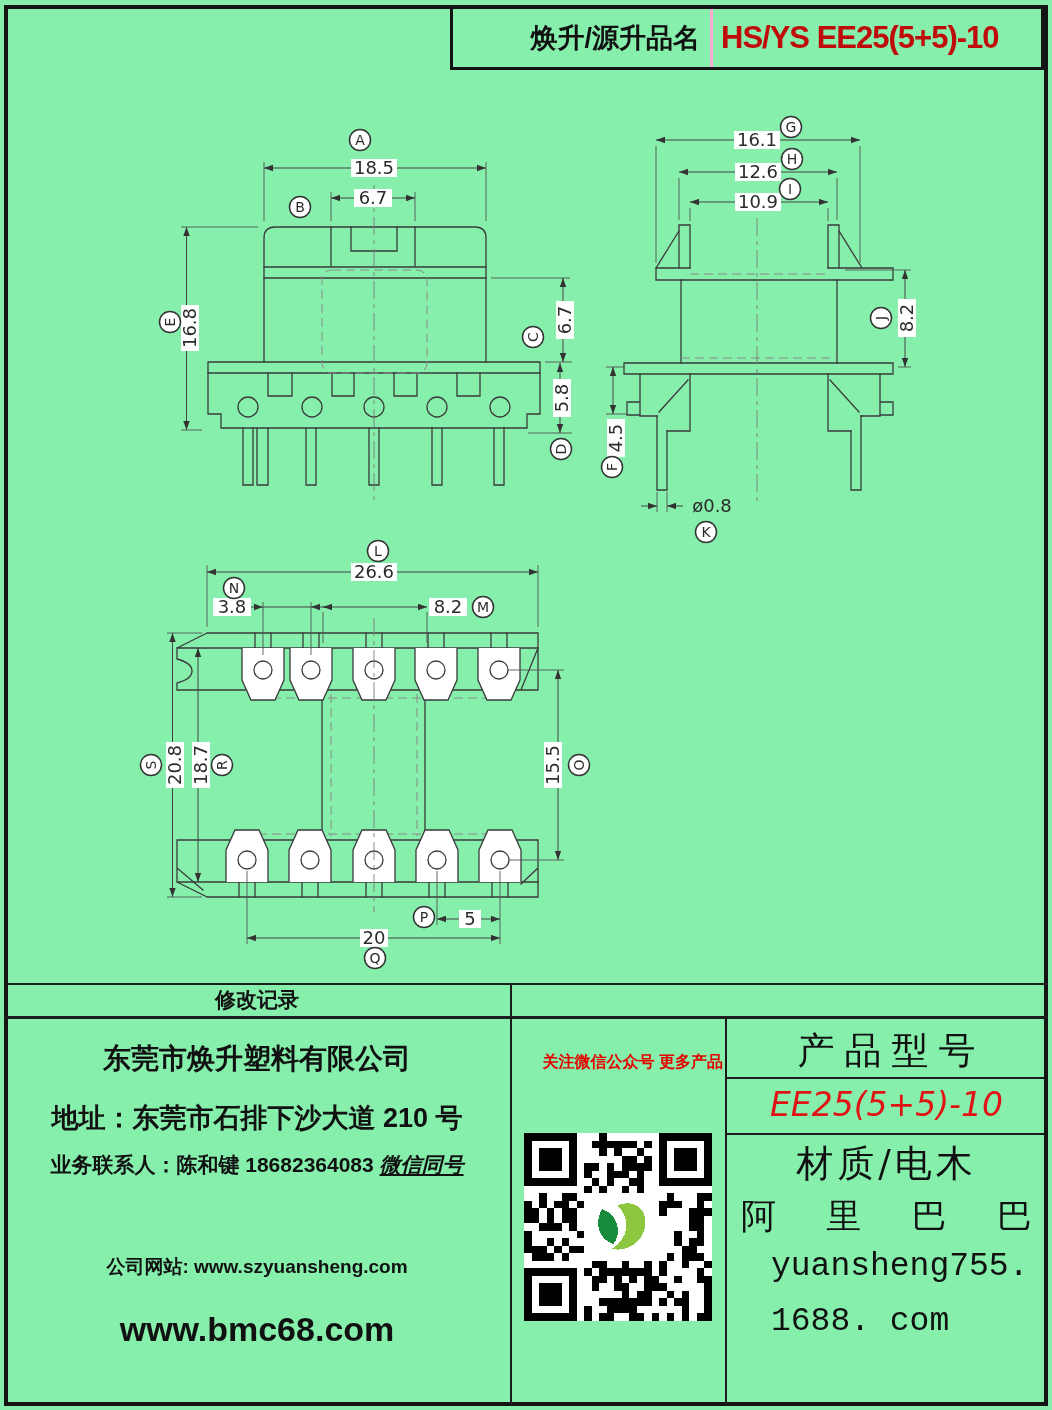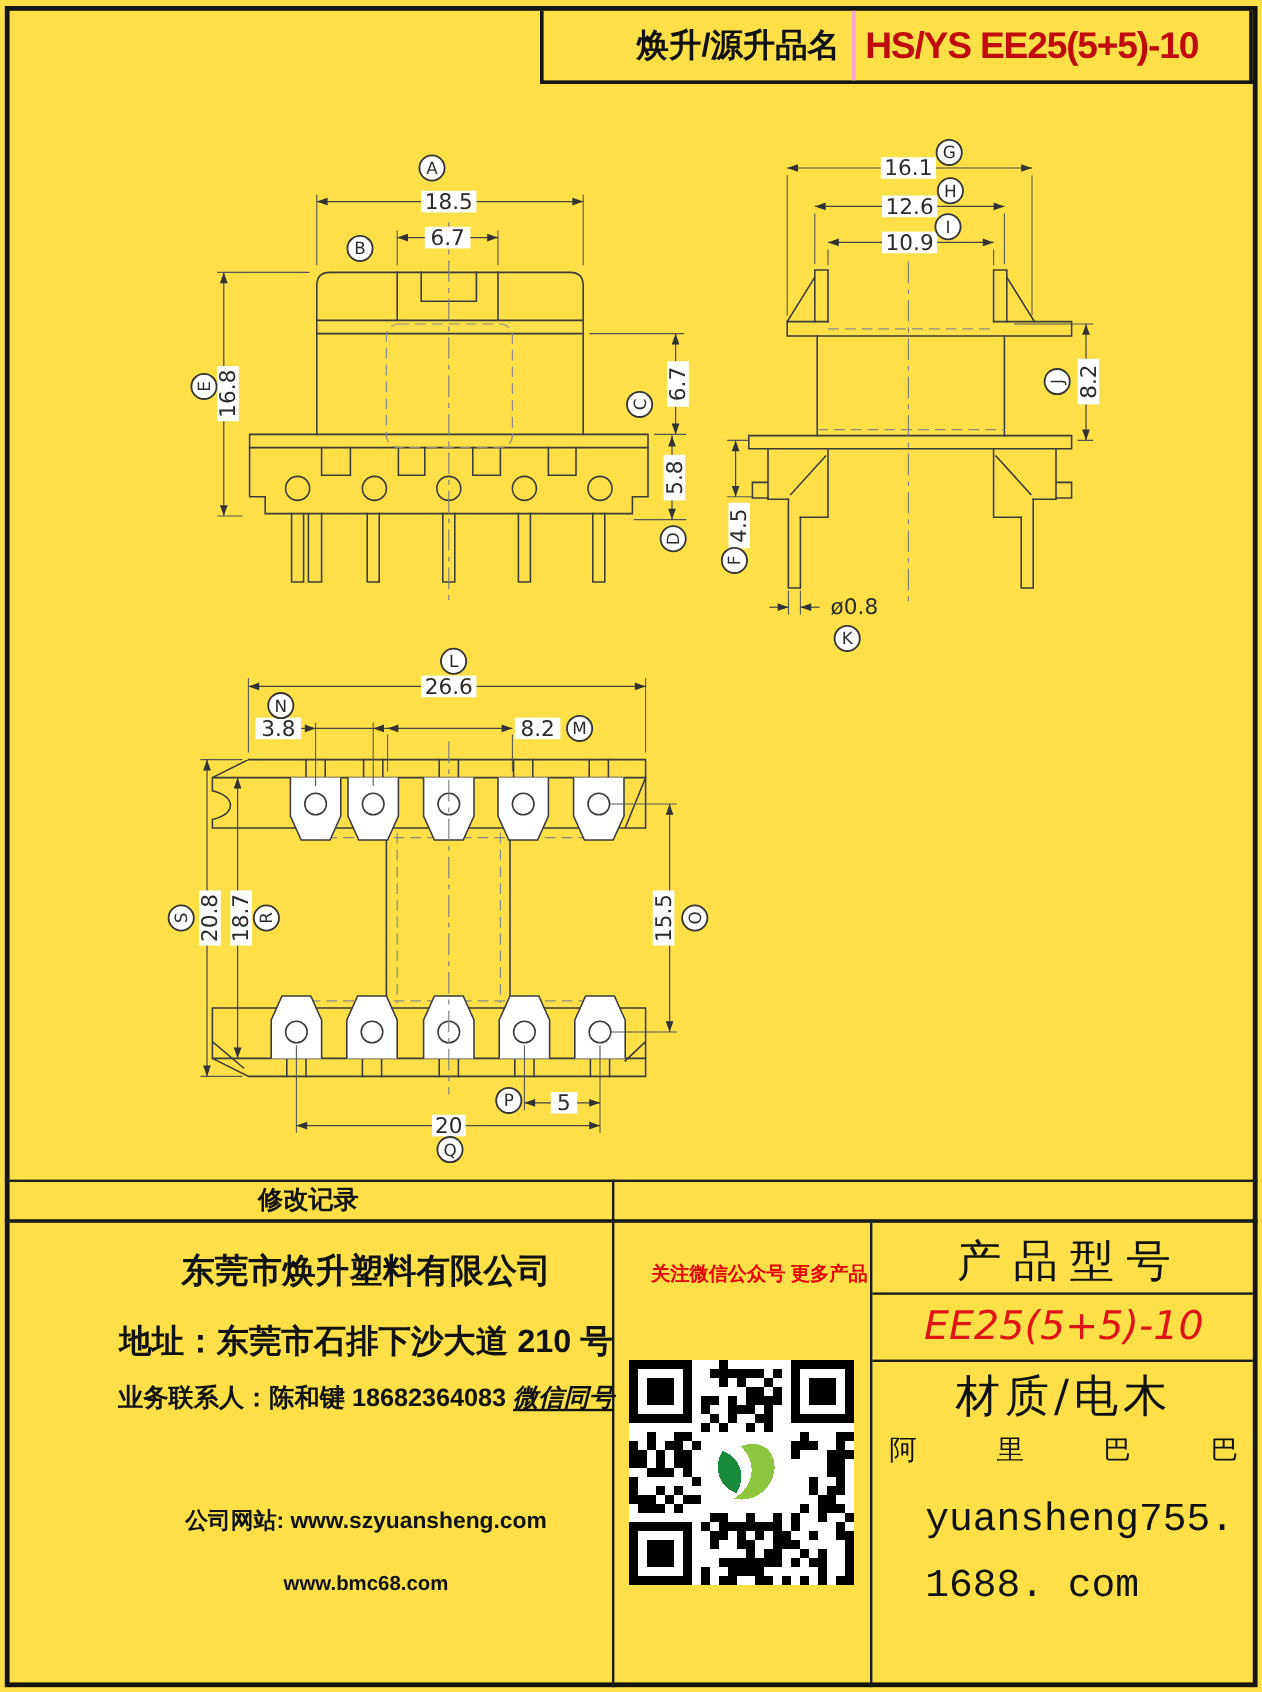--- a/index.html
+++ b/index.html
@@ -1,16 +1,16 @@
 <!DOCTYPE html>
 <html><head>
 <meta charset="utf-8">
 <style>
   html,body{margin:0;padding:0;background:#fff;}
-  #page{position:relative;width:1052px;height:1410px;background:#fde047;overflow:hidden;
+  #page{position:relative;width:1052px;height:1410px;background:#86efac;overflow:hidden;
         font-family:"Liberation Sans","DejaVu Sans",sans-serif;color:#111;}
   .abs{position:absolute;}
   .frame{position:absolute;left:4px;top:5px;right:4px;bottom:4px;border:4px solid #141414;}
   .line{position:absolute;background:#1c1c1c;}
 
   
   .hdr{position:absolute;left:450px;top:9px;right:8px;height:58px;border:3px solid #141414;border-top:none;display:flex;}
   .hdr-label{width:247px;display:flex;align-items:center;justify-content:flex-end;padding-right:10px;
              font-weight:bold;font-size:27px;letter-spacing:0px;}
   .hdr-code{flex:1;border-left:3px solid #f9a8d4;display:flex;align-items:center;padding-left:8px;
@@ -26,37 +26,37 @@
   .dim{stroke:#444;stroke-width:1;marker-start:url(#ar);marker-end:url(#ar);}
   .dimE{stroke:#444;stroke-width:1;marker-end:url(#ar);}
   .bg{fill:#fff;}
   .dt{font:18px "DejaVu Sans",sans-serif;fill:#2b2b2b;text-anchor:middle;}
   .lt{font:14px "DejaVu Sans",sans-serif;fill:#2b2b2b;text-anchor:middle;}
   circle.lc{fill:#fff;stroke:#333;stroke-width:1.5;}
 
   
   .rev{position:absolute;left:4px;top:985px;width:506px;height:30px;display:flex;align-items:center;justify-content:center;
        font-weight:bold;font-size:21px;}
-  .cmp{position:absolute;left:4px;width:506px;text-align:center;font-weight:bold;padding-left:48px;}
+  .cmp{position:absolute;left:4px;width:506px;text-align:center;font-weight:bold;}
   .cmp-name{top:1040px;font-size:28px;}
   .cmp-addr{top:1100px;font-size:27px;}
   .cmp-c1{top:1151px;font-size:21px;}
   .cmp-c2{top:1202px;font-size:21px;}
   .cmp-w1{top:1254px;font-size:19px;}
-  .cmp-w2{top:1310px;font-size:17px;}
+  .cmp-w2{top:1310px;font-size:34px;}
   .wechat{font-style:italic;text-decoration:underline;}
   .qr-cap{position:absolute;left:512px;top:1052px;width:211px;text-align:right;color:#e60000;font-weight:bold;font-size:16px;}
   .qr-box{position:absolute;left:524px;top:1133px;width:188px;height:188px;}
 
   .prod{position:absolute;left:727px;width:319px;text-align:center;font-family:"DejaVu Serif","Liberation Serif",serif;}
   .prod-title{top:1026px;font-size:37px;letter-spacing:10px;text-indent:10px;}
   .prod-model{top:1085px;font-size:33px;font-style:italic;color:#e01414;
               font-family:"DejaVu Sans","Liberation Sans",sans-serif;font-weight:500;}
   .prod-mat{top:1139px;font-size:37px;letter-spacing:4px;}
-  .prod-ali{top:1193px;font-size:23px;text-align:justify;text-align-last:justify;padding:0 14px;width:291px;}
+  .prod-ali{top:1193px;font-size:35px;text-align:justify;text-align-last:justify;padding:0 14px;width:291px;}
   .prod-s1{top:1248px;font-size:33px;font-family:"Liberation Mono","DejaVu Sans Mono",monospace;text-align:left;padding-left:44px;}
   .prod-s2{top:1303px;font-size:33px;font-family:"Liberation Mono","DejaVu Sans Mono",monospace;text-align:left;padding-left:44px;}
 </style>
 </head>
 <body>
 
 <div id="page">
   <div class="frame"></div>
 
   <div class="hdr">

